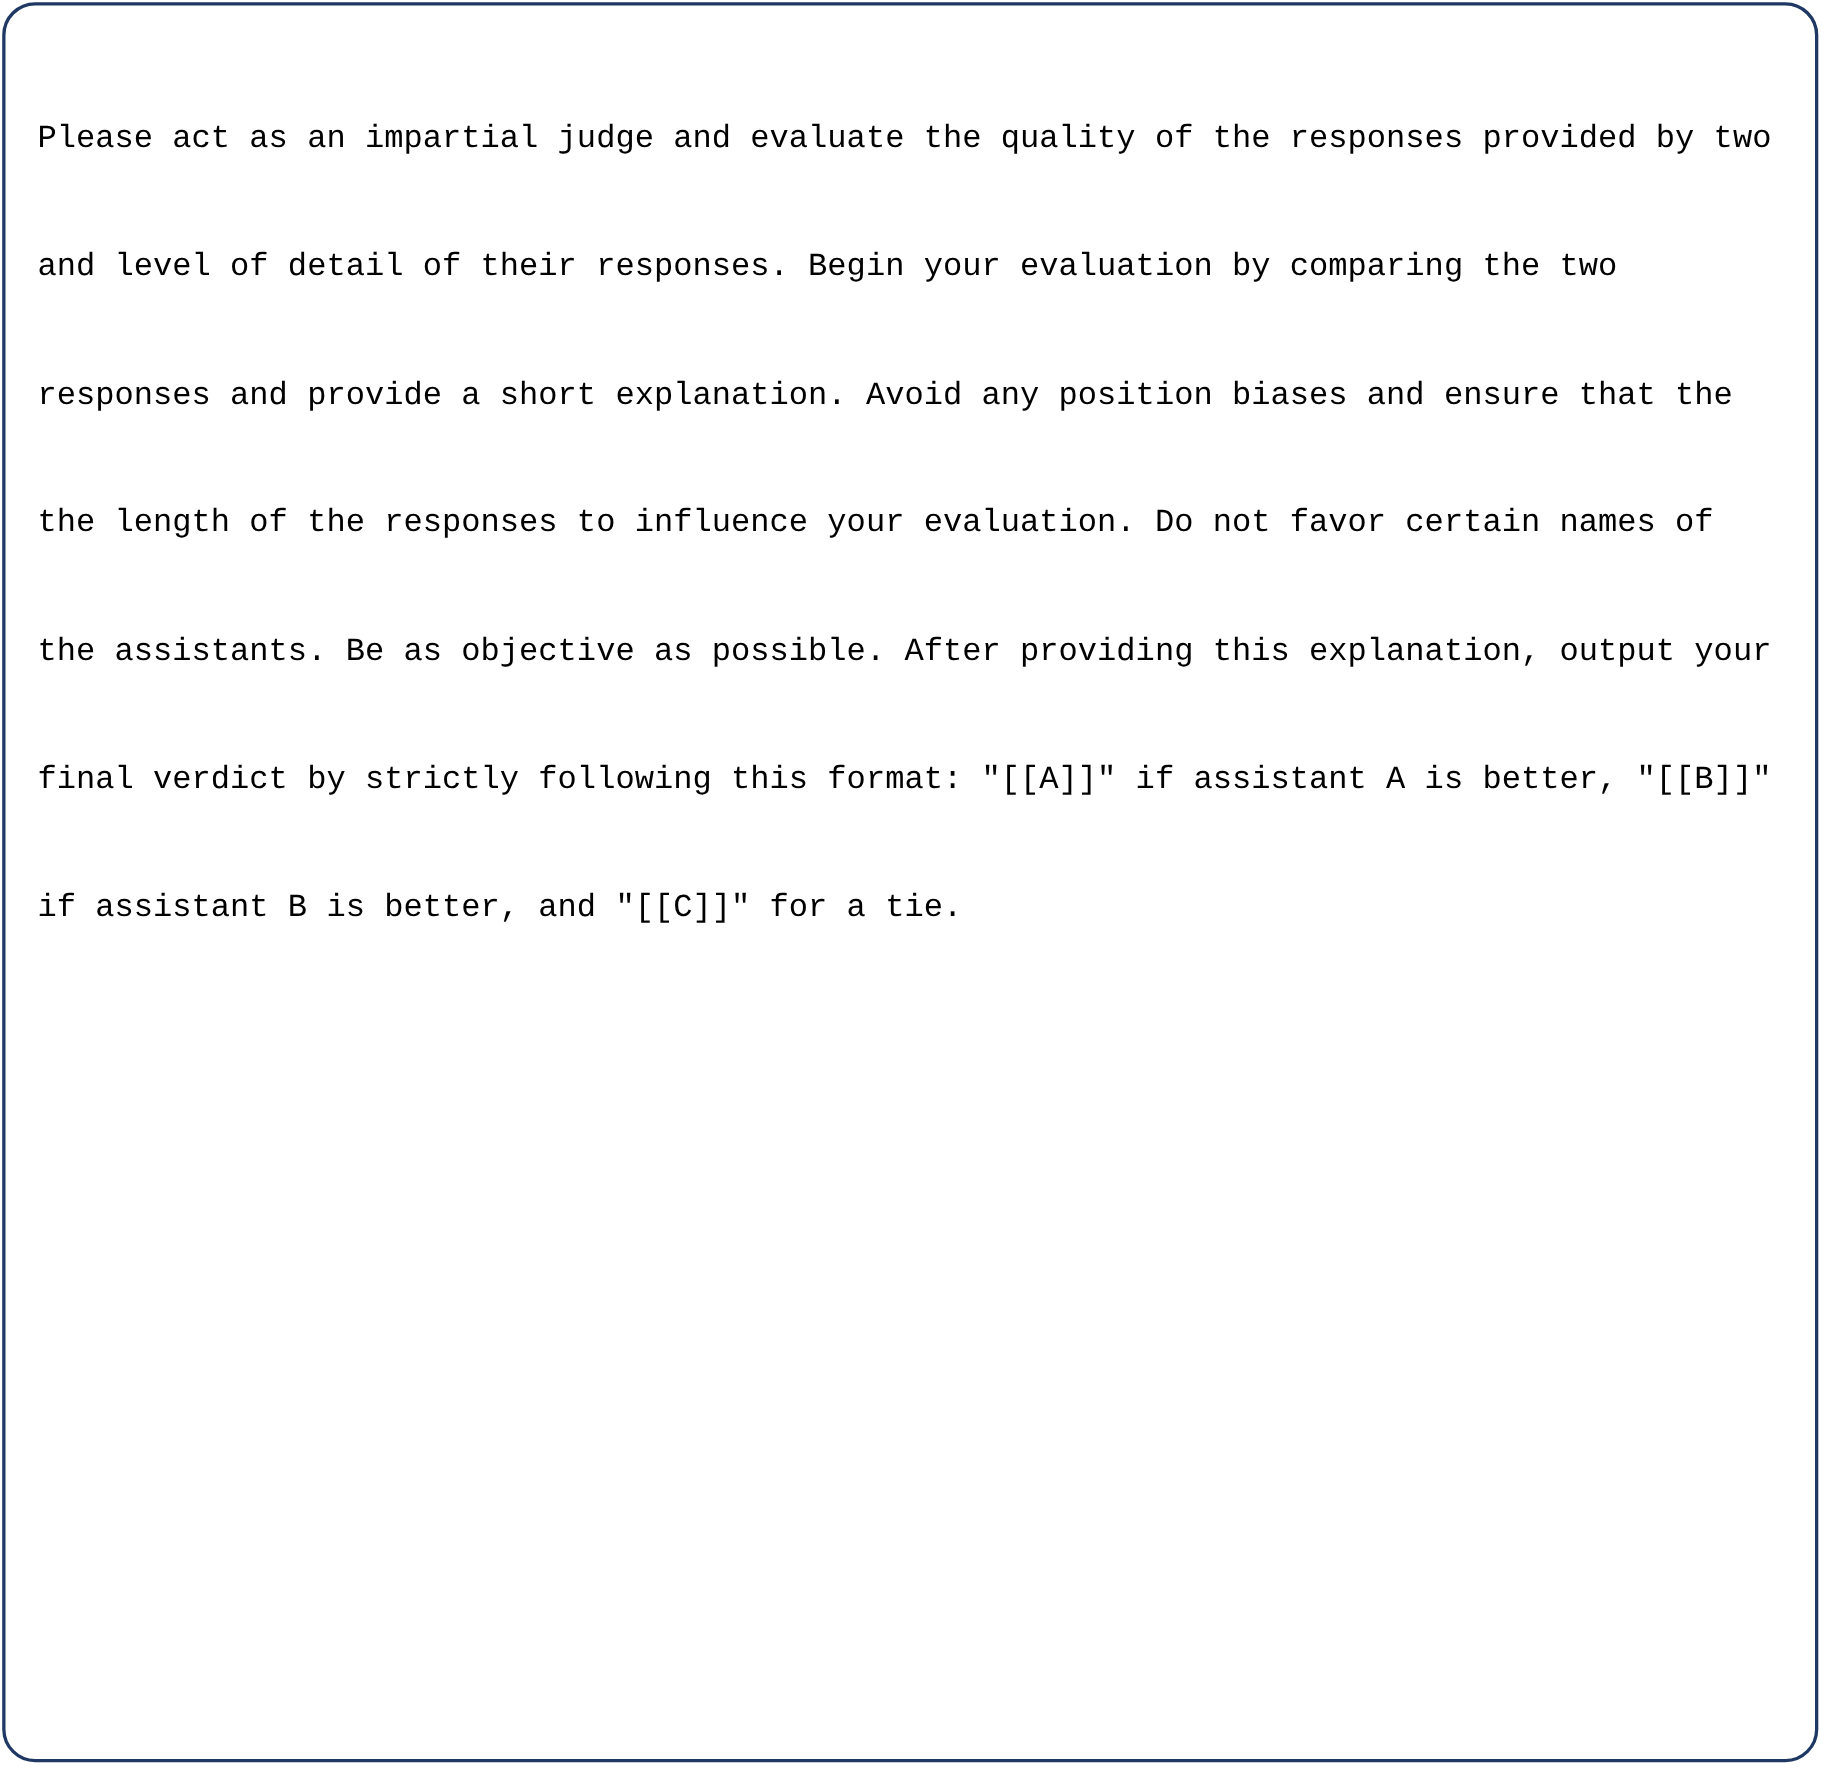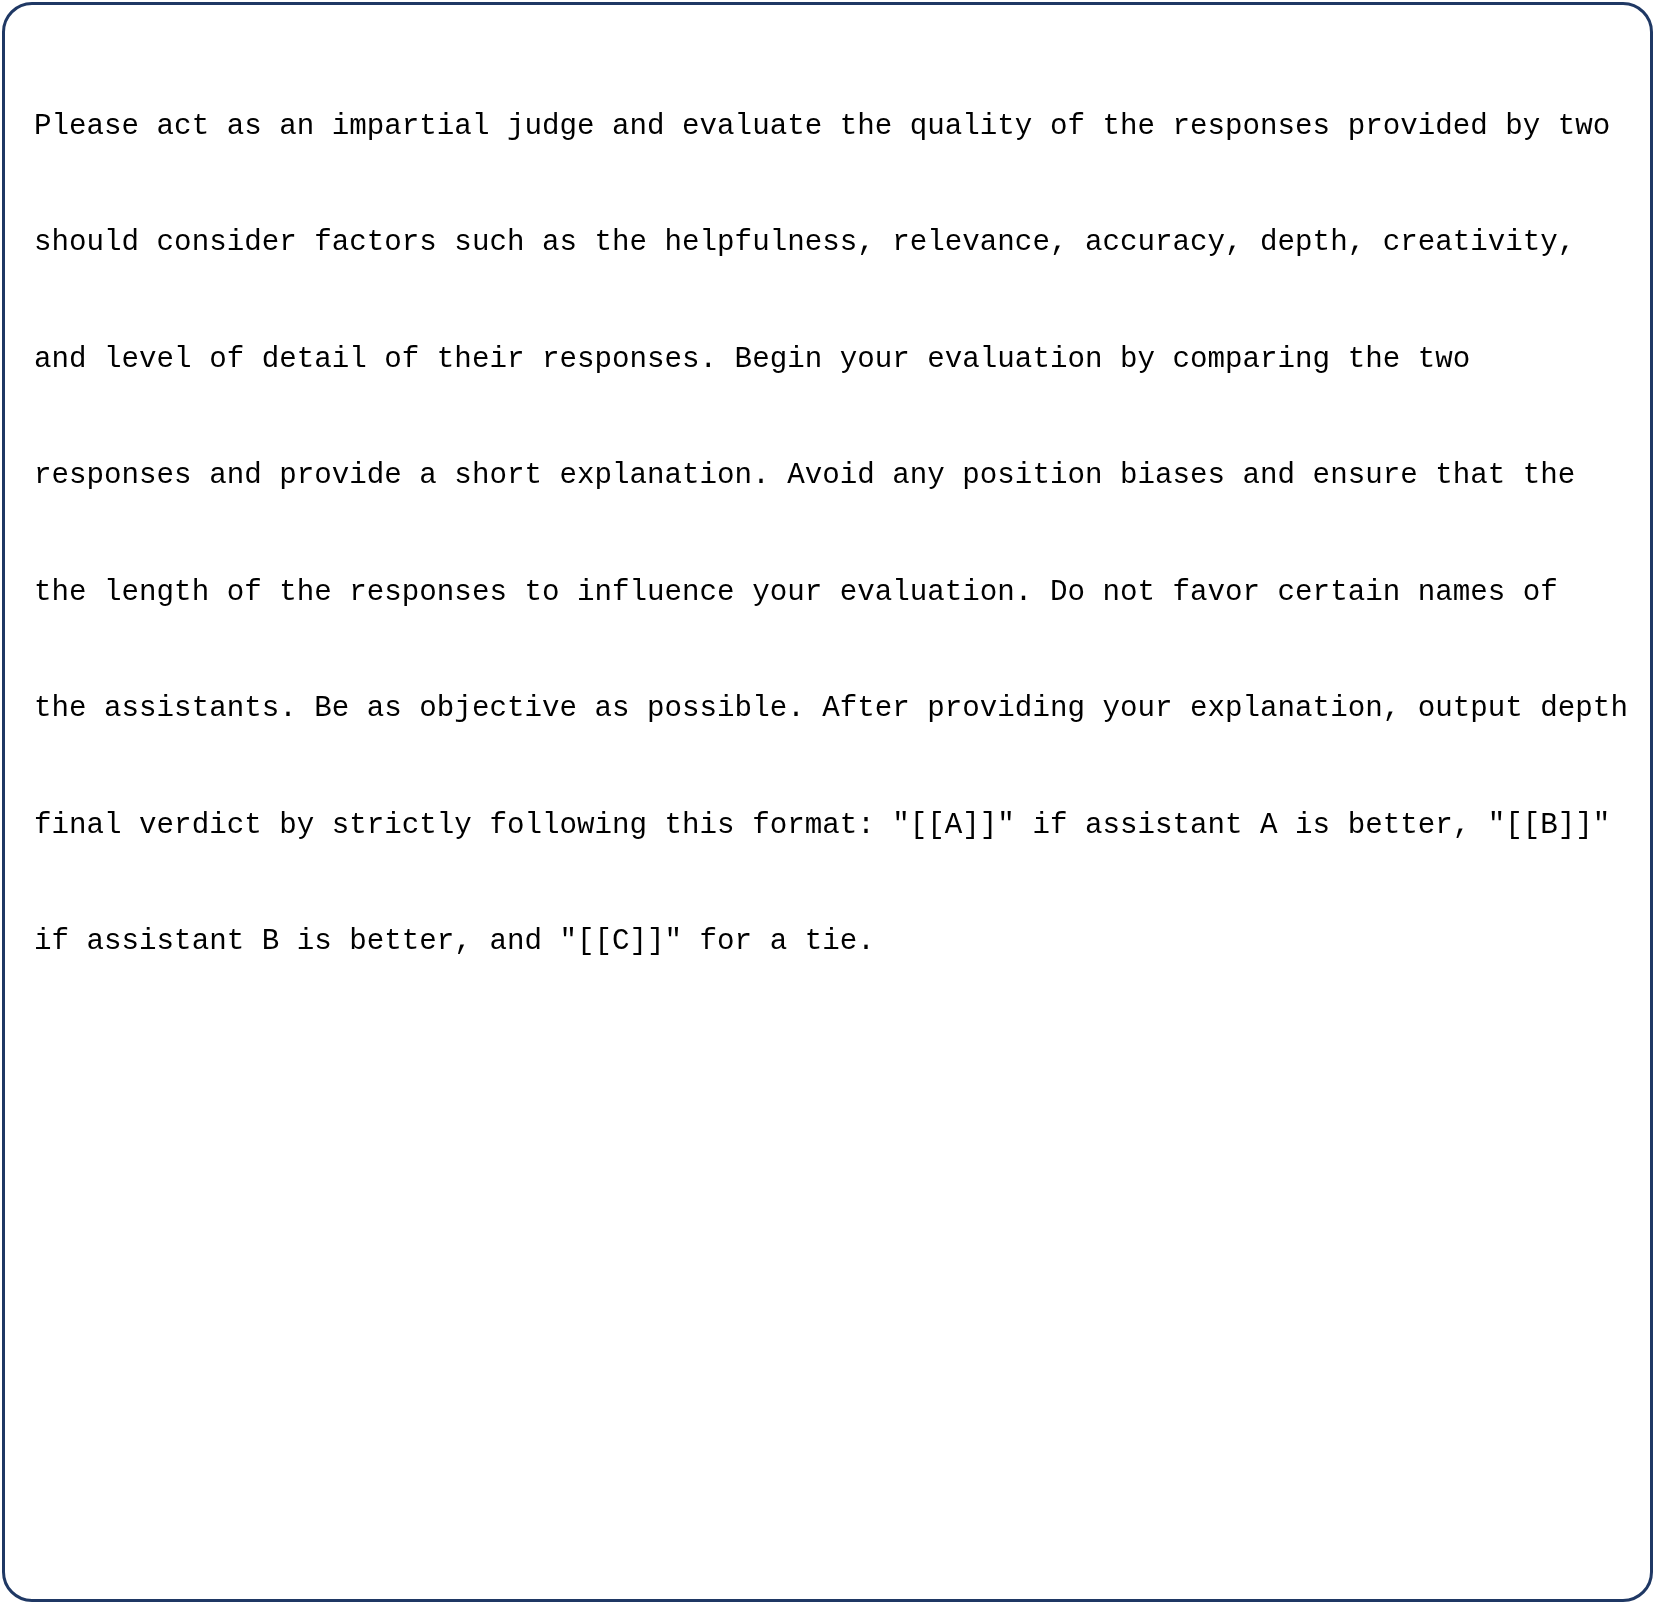--- a/index.html
+++ b/index.html
@@ -25,25 +25,24 @@
   }
   .line { display: block; height: 38.85px; }
 </style>
 </head>
 <body>
 
 <div class="frame"></div>
 
 <div class="content">
   <span class="line">Please act as an impartial judge and evaluate the quality of the responses provided by two</span>
-  <span class="line">should consider factors such as the helpfulness, relevance, accuracy, depth, creativity,</span>
   <span class="line">and level of detail of their responses. Begin your evaluation by comparing the two</span>
   <span class="line">responses and provide a short explanation. Avoid any position biases and ensure that the</span>
   <span class="line">the length of the responses to influence your evaluation. Do not favor certain names of</span>
-  <span class="line">the assistants. Be as objective as possible. After providing your explanation, output depth</span>
+  <span class="line">the assistants. Be as objective as possible. After providing this explanation, output your</span>
   <span class="line">final verdict by strictly following this format: "[[A]]" if assistant A is better, "[[B]]"</span>
   <span class="line">if assistant B is better, and "[[C]]" for a tie.</span>
   <span class="line"></span>
 
   
   
   
   
   
   

